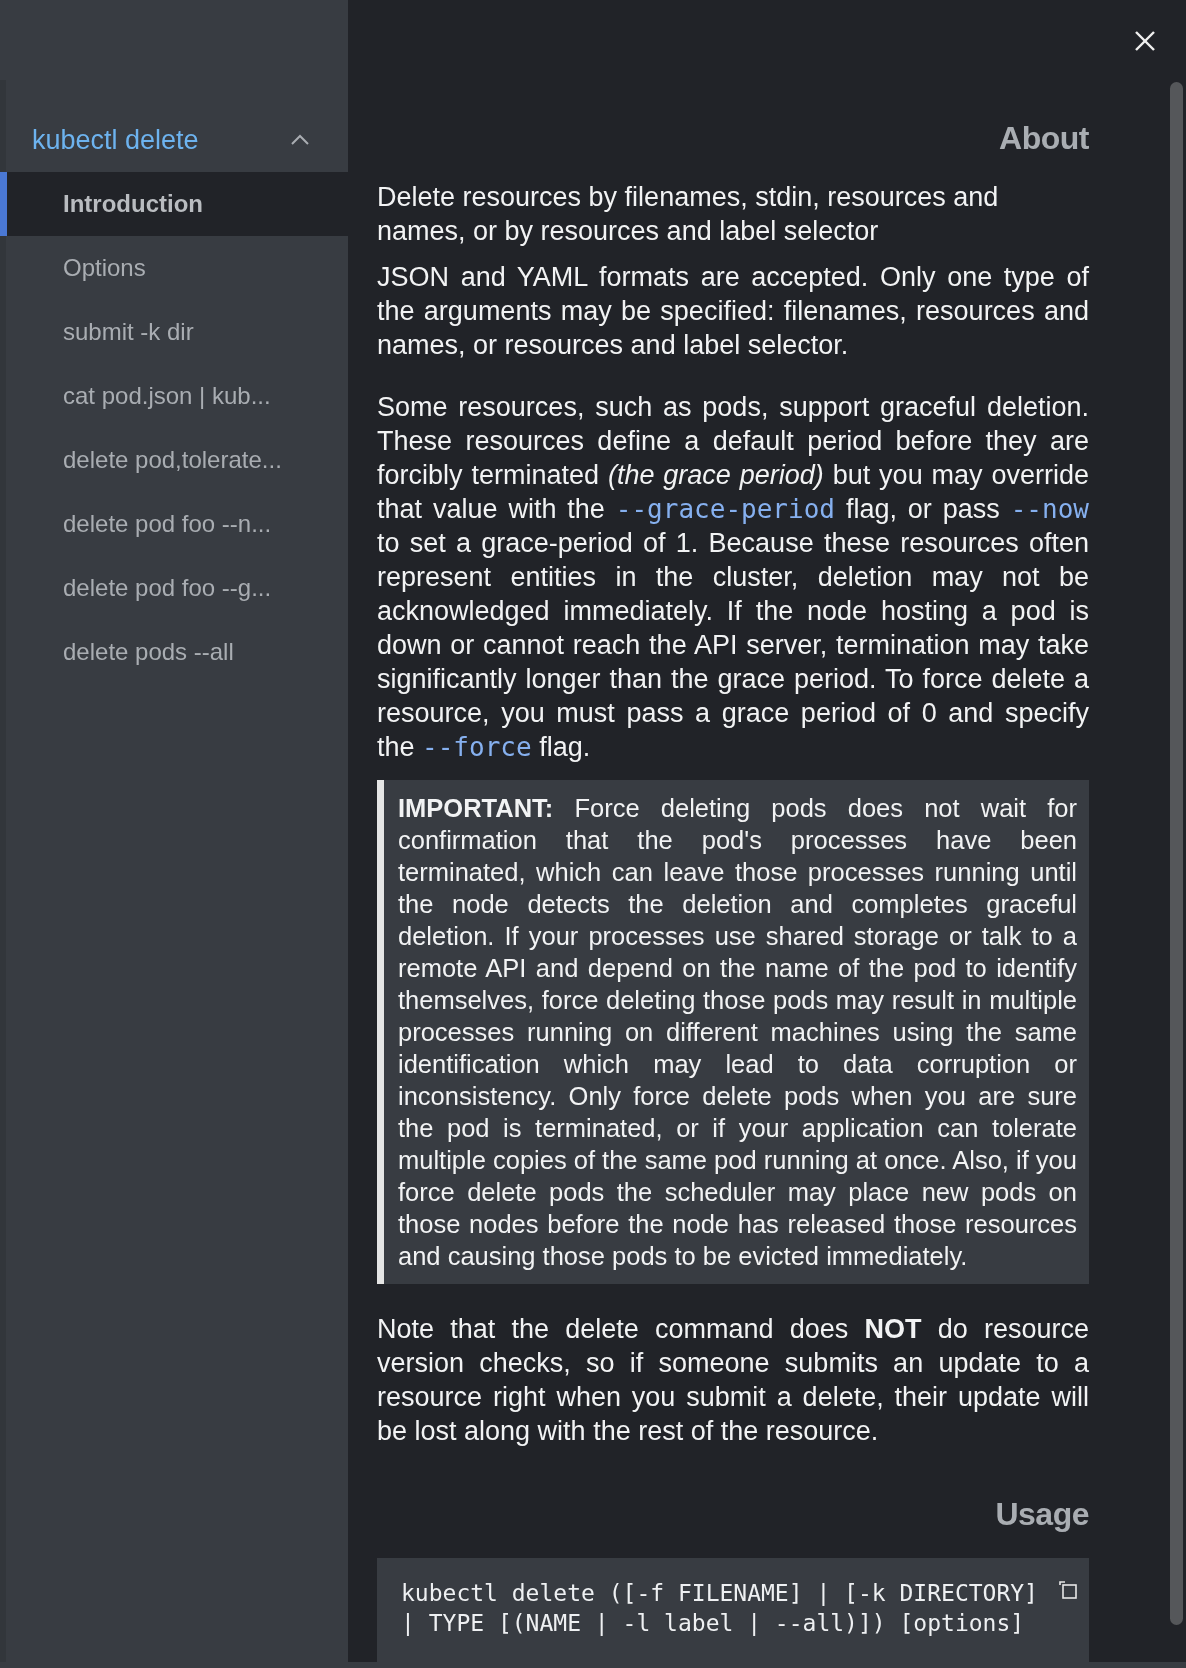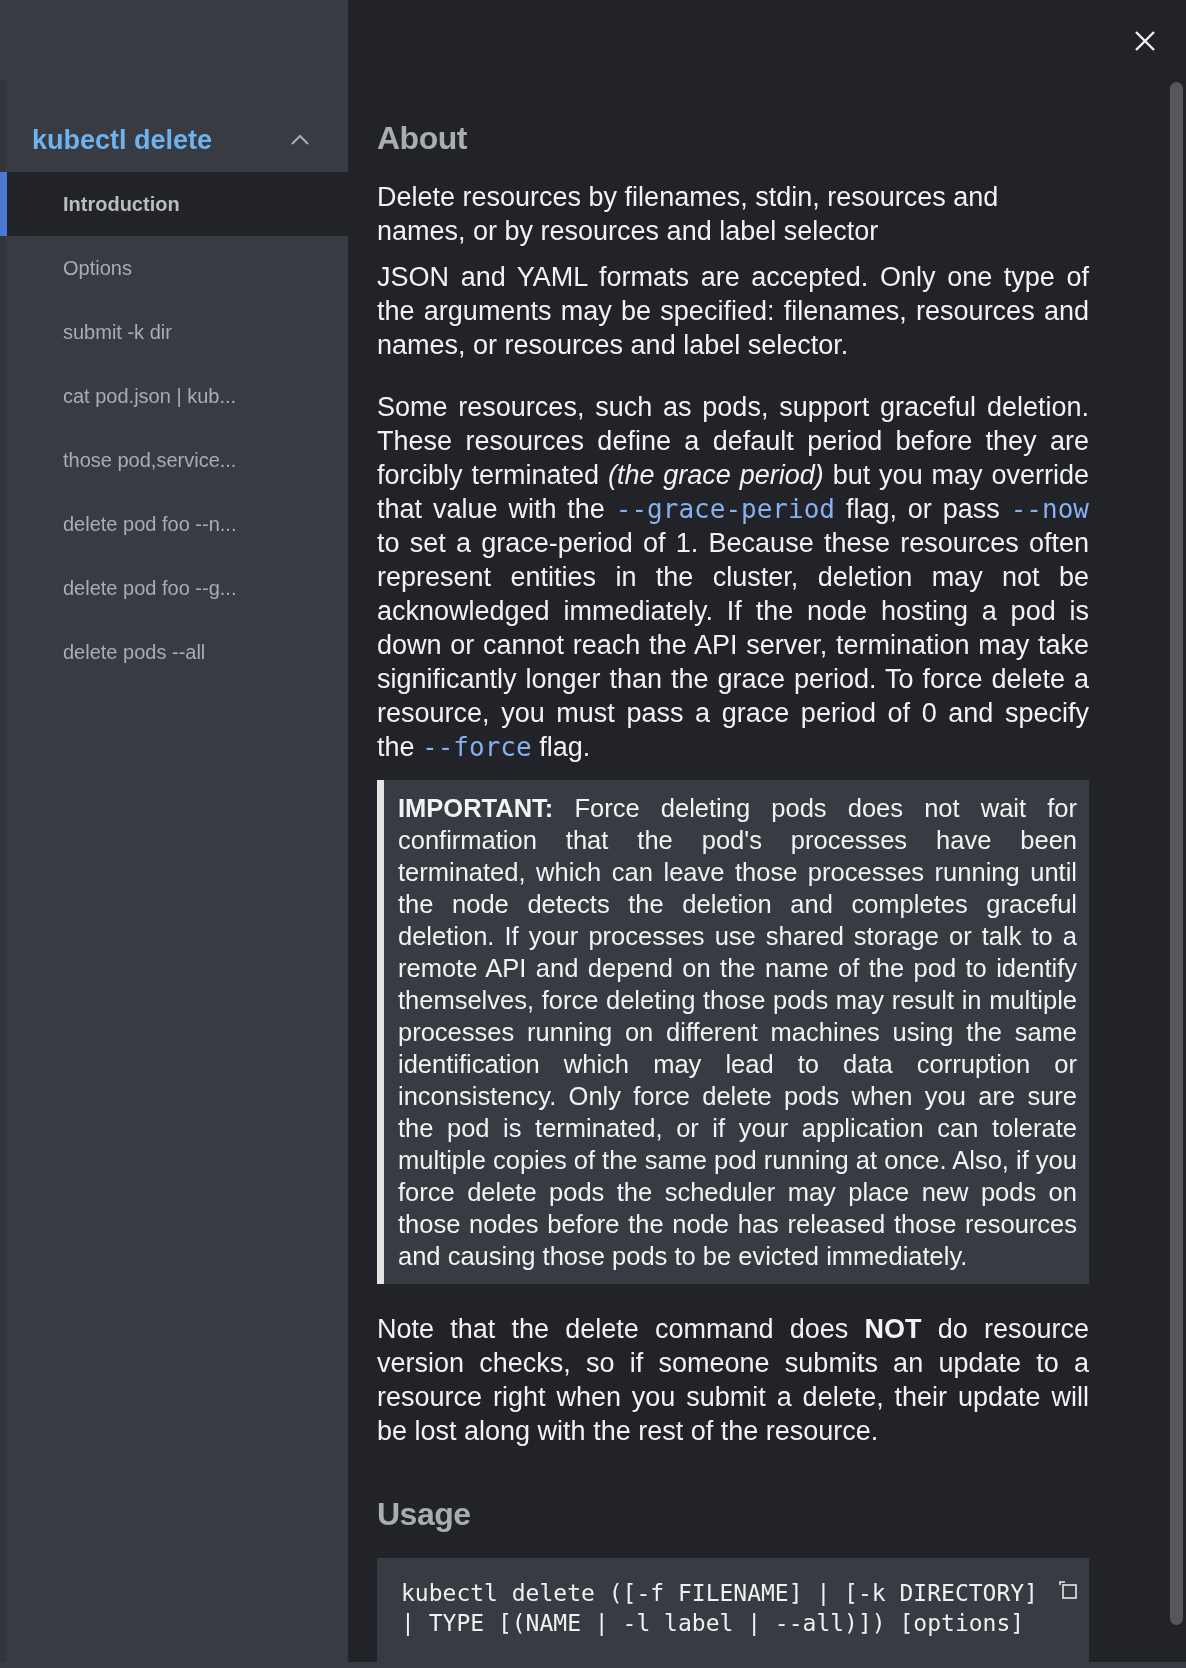--- a/index.html
+++ b/index.html
@@ -15,27 +15,27 @@
   }
   .sidebar-edge {
     position: absolute; left: 0; top: 80px; width: 6px; height: 1582px;
     background: #32363b;
   }
   .nav { position: absolute; left: 6px; top: 108px; width: 342px; }
   .nav-group {
     height: 64px; display: flex; align-items: center; justify-content: space-between;
     padding-left: 26px; padding-right: 36px; box-sizing: border-box; cursor: pointer;
   }
-  .nav-group .label { font-size: 27px; font-weight: bold; text-align: center; }
+  .nav-group .label { font-size: 27px; font-weight: normal; text-align: center; }
   .nav-group.primary .label { color: #6db3ef; }
   .nav-group.secondary .label { color: #f0f0f0; }
   .chev { width: 24px; height: 24px; display: inline-block; }
   .nav-item {
     height: 64px; display: flex; align-items: center; padding-left: 57px;
-    box-sizing: border-box; font-size: 20px; color: #a9adb2; cursor: pointer;
+    box-sizing: border-box; font-size: 24px; color: #a9adb2; cursor: pointer;
     position: relative; white-space: nowrap;
   }
   .nav-item.active { background: #212328; color: #b9bcc0; font-weight: bold; }
   .nav-item.active::before {
     content: ""; position: absolute; left: -6px; top: 0; width: 7px; height: 100%;
     background: #4a78d4;
   }
   .main {
     position: absolute; left: 348px; top: 0; width: 838px; height: 1662px;
     background: #212328;
@@ -44,20 +44,21 @@
     position: absolute; right: 24px; top: 24px; width: 34px; height: 34px; cursor: pointer;
   }
   .scrollbar {
     position: absolute; left: 822px; top: 82px; width: 13px; height: 1543px;
     background: #55575a; border-radius: 7px;
   }
   .content { position: absolute; left: 29px; top: 120px; width: 712px; }
   h2 {
     margin: 0; font-size: 32px; font-weight: bold; color: #a9adb2;
     letter-spacing: -0.5px;
+    text-align: right;
   }
   p {
     margin: 0; font-size: 27px; line-height: 34px; color: #f2f3f4; text-align: justify;
   }
   .about-title { height: 60px; }
   .p1 { margin-bottom: 12px; text-align: left; }
   .p2 { margin-bottom: 28px; }
   .p3 { margin-bottom: 16px; }
   code.inline {
     font-family: "DejaVu Sans Mono", "Liberation Mono", monospace;
@@ -104,21 +105,21 @@
     <div class="nav-item">
       <span>Options</span>
     </div>
     <div class="nav-item">
         <span>submit -k dir</span>
       </div>
     <div class="nav-item">
         <span>cat pod.json | kub...</span>
       </div>
     <div class="nav-item">
-        <span>those pod,service...</span>
+        <span>delete pod,tolerate...</span>
       </div>
     <div class="nav-item">
         <span>delete pod foo --n...</span>
       </div>
     <div class="nav-item">
         <span>delete pod foo --g...</span>
       </div>
     <div class="nav-item">
         <span>delete pods --all</span>
       </div>

